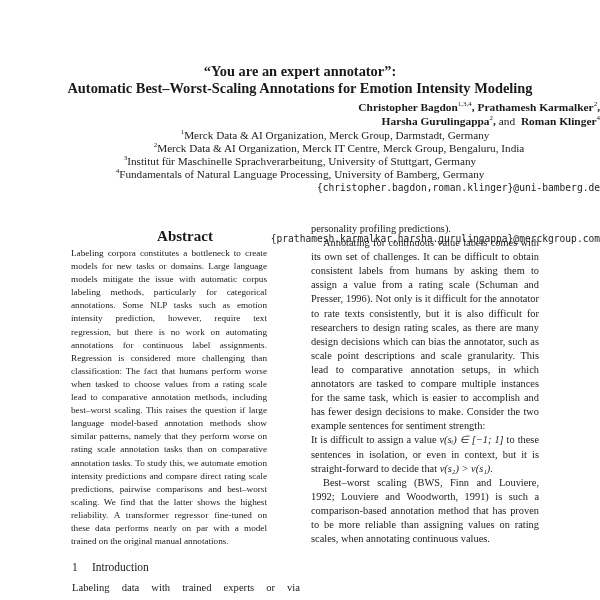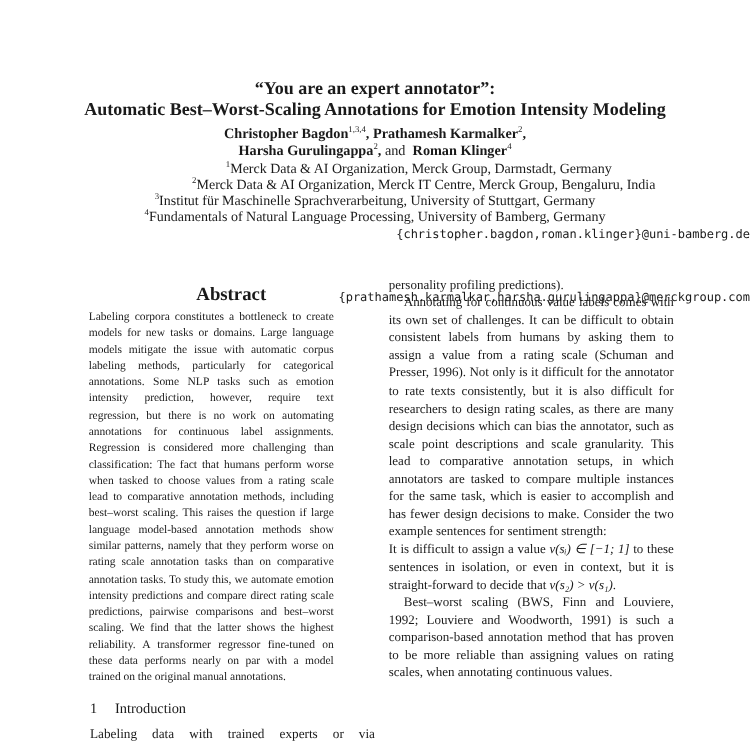--- a/index.html
+++ b/index.html
@@ -1,21 +1,21 @@
 <!DOCTYPE html>
 <html><head>
 <meta charset="utf-8">
 <style>
   html, body { margin:0; padding:0; background:#ffffff; }
   body { width:600px; height:600px; overflow:hidden; position:relative; font-family:"Liberation Serif", serif; color:#1a1a1a; }
   .page { position:absolute; left:0; top:0; width:600px; height:600px; }
   .title { position:absolute; left:0; width:600px; text-align:center; font-weight:bold; font-size:14.4px; line-height:17px; }
   .t1 { top:63px; }
   .t2 { top:80px; }
-  .authors { position:absolute; left:0; width:600px; text-align:center; font-weight:bold; font-size:11.4px; line-height:14px; }
+  .authors { position:absolute; left:0; width:600px; text-align:right; font-weight:bold; font-size:11.4px; line-height:14px; }
   .a1 { top:100px; }
   .a2 { top:114px; }
   .and { font-weight:normal; }
   sup { font-size:7px; font-weight:normal; vertical-align:super; line-height:0; }
   .aff { position:absolute; left:0; width:600px; text-align:center; font-size:11.2px; line-height:14px; }
   .email { position:absolute; left:0; width:600px; text-align:right; font-family:"DejaVu Sans Mono", monospace; font-size:9.6px; line-height:14px; }
   .col { position:absolute; font-size:9.5px; line-height:13.1px; text-align:justify; }
   .abs-head { position:absolute; left:72px; width:226px; top:228px; text-align:center; font-weight:bold; font-size:15px; }
   .abs { left:71px; width:196px; top:247px; font-size:9.2px; line-height:13.1px; }
   .abs p { margin:0; }

